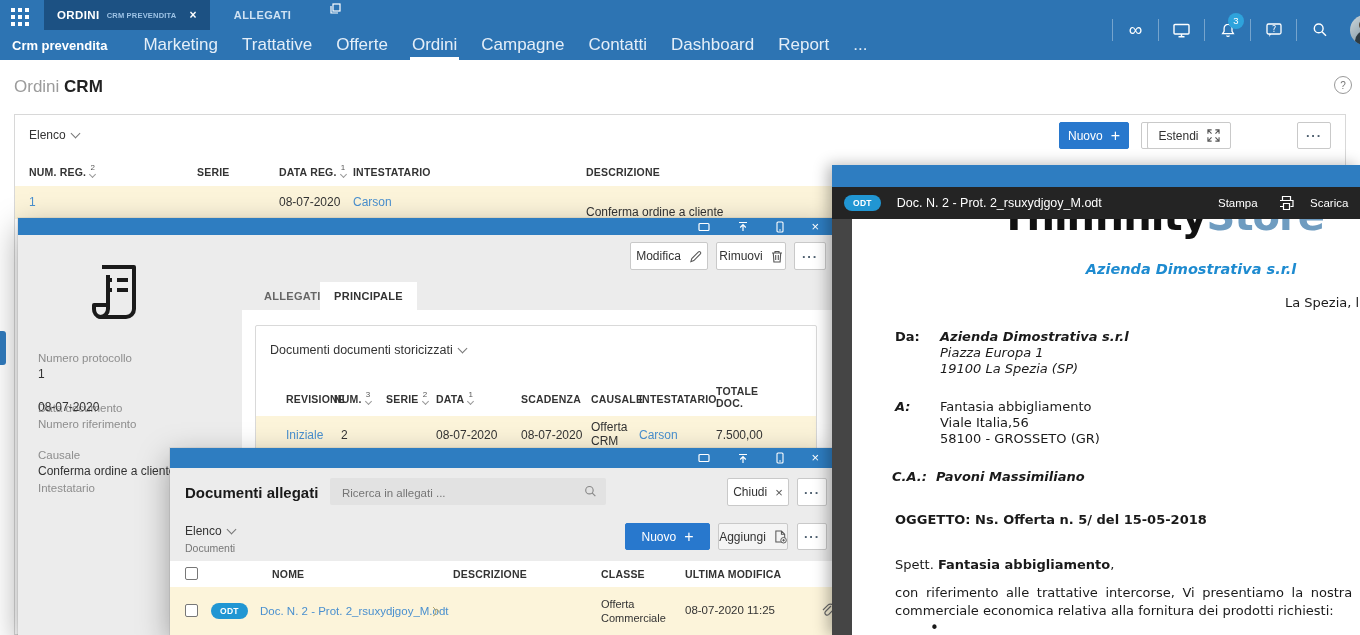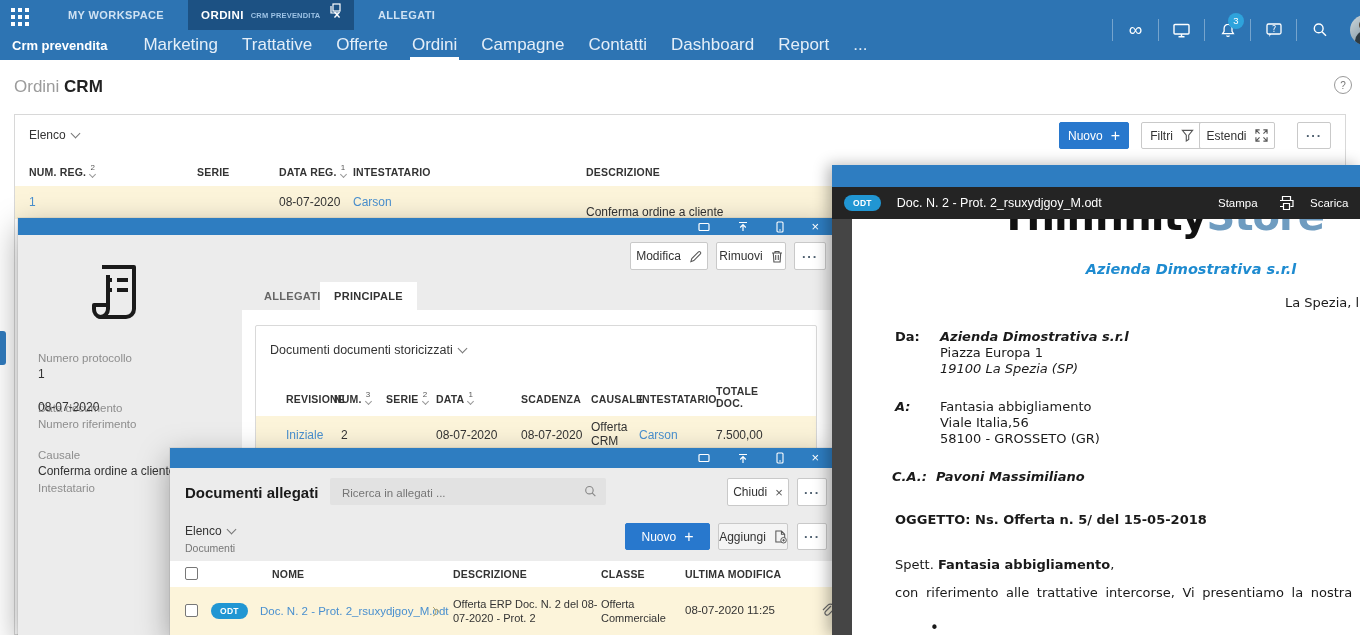--- a/index.html
+++ b/index.html
@@ -72,23 +72,20 @@
   .docline{position:absolute;font-size:13px;white-space:nowrap}
 </style>
 </head>
 <body>
 
 <div id="stage">
 
   <div id="topbar">
     <span class="grid-icon"></span>
     <div class="tabrow" style="left:44px">
-      <div class="wtab">
-        <span>MY WORKSPACE</span>
-      </div>
       <div class="wtab active">
         <span style="font-size:11.5px">ORDINI</span>
         <span class="sub">CRM PREVENDITA</span>
         <span class="x">×</span>
       </div>
       <div class="wtab">
         <span>ALLEGATI</span>
       </div>
     </div>
     <svg class="abs" style="left:330px;top:3px" width="11" height="11" viewBox="0 0 11 11">
@@ -163,21 +160,21 @@
     <div class="btn primary" style="left:1044px;top:7px;width:70px">
       <span>Nuovo</span>
         <span class="plus">+</span>
     </div>
     <div class="btn" style="left:1126px;top:7px;width:62px">
       <span>Filtri</span>
       <svg width="13" height="13" viewBox="0 0 14 14">
           <path d="M1.5 1.5 h11 L8.3 6.6 v4.6 l-2.6 1.6 V6.6 Z" fill="none" stroke="#555" stroke-width="1.2"></path>
         </svg>
     </div>
-    <div class="btn" style="left:1184px;top:7px;width:76px">
+    <div class="btn" style="left:1132px;top:7px;width:84px">
       <span>Estendi</span>
       <svg width="13" height="13" viewBox="0 0 14 14">
           <path d="M5 1 H1 v4 M9 1 h4 v4 M1 9 v4 h4 M13 9 v4 H9 M1.5 1.5 l3.4 3.4 M12.5 1.5 L9.1 4.9 M1.5 12.5 L4.9 9.1 M12.5 12.5 L9.1 9.1" fill="none" stroke="#555" stroke-width="1.2"></path>
         </svg>
     </div>
     <div class="btn" style="left:1282px;top:7px;width:34px">
       <span class="dots">···</span>
     </div>
 
     <div class="abs" style="left:0;top:44px;width:100%;height:27px;border-bottom:1px solid #e3e3e3">
@@ -349,21 +346,20 @@
       <span class="cell" style="left:431px;top:7px">CLASSE</span>
       <span class="cell" style="left:515px;top:7px">ULTIMA MODIFICA</span>
     </div>
     <div class="abs beige" style="left:0;top:139px;width:100%;height:48px">
       <span class="checkbox" style="left:15px;top:17px"></span>
       <span class="pill abs" style="left:41px;top:16px">ODT</span>
       <span class="val link" style="left:90px;top:18px;font-size:11.5px">Doc. N. 2 - Prot. 2_rsuxydjgoy_M.odt</span>
       <svg class="abs" style="left:262px;top:19px" width="9" height="11" viewBox="0 0 9 11">
           <path d="M1 1 Q4 3 4 6 Q4 9 1 10 M4 3 Q7 4 7 6.5" fill="none" stroke="#b9a66a" stroke-width="1"></path>
         </svg>
-      <span class="val" style="left:283px;top:10px;font-size:11px;line-height:14px"><span>Offerta ERP Doc. N. 2 del 08-</span><br><span>07-2020 - Prot. 2</span></span>
       <span class="val" style="left:431px;top:10px;font-size:11px;line-height:14px"><span>Offerta</span><br><span>Commerciale</span></span>
       <span class="val" style="left:515px;top:17px;font-size:11.5px">08-07-2020 11:25</span>
       <svg class="abs" style="left:650px;top:15px" width="14" height="15" viewBox="0 0 14 15">
           <path d="M11 4 L5.5 9.5 a2.2 2.2 0 0 0 3.1 3.1 L13 8.2 a3.6 3.6 0 0 0 -5.1 -5.1 L3 8" fill="none" stroke="#6b6b6b" stroke-width="1.2"></path>
         </svg>
     </div>
   </div>
 
   <div id="preview" style="z-index:30">
     <div id="pv-blue"></div>
@@ -384,35 +380,36 @@
           <div style="position:absolute;top:-26px;left:0;width:100%;text-align:center;font-size:40px;font-weight:bold;letter-spacing:-1px;white-space:nowrap">
             <span style="color:#111">Thinfinity</span><span style="color:#6f9cc0">Store</span>
           </div>
         </div>
         <div class="abs" style="left:139px;top:42px;width:400px;text-align:center;font-size:14.5px;font-weight:bold;
              font-style:italic;color:#1e8bd0;white-space:nowrap">Azienda Dimostrativa s.r.l</div>
         <span class="docline" style="left:433px;top:76px">La Spezia, li 15</span>
 
         <span class="docline" style="left:43px;top:110px;font-weight:bold">Da:</span>
         <span class="docline" style="left:88px;top:110px;font-weight:bold;font-style:italic">Azienda Dimostrativa s.r.l</span>
-        <span class="docline" style="left:88px;top:126px;">Piazza Europa 1</span>
+        <span class="docline" style="left:88px;top:126px;font-style:italic">Piazza Europa 1</span>
         <span class="docline" style="left:88px;top:142px;font-style:italic">19100 La Spezia (SP)</span>
 
         <span class="docline" style="left:43px;top:180px;font-weight:bold;font-style:italic">A:</span>
         <span class="docline" style="left:88px;top:180px">Fantasia abbigliamento</span>
         <span class="docline" style="left:88px;top:196px">Viale Italia,56</span>
         <span class="docline" style="left:88px;top:212px">58100 - GROSSETO (GR)</span>
 
         <span class="docline" style="left:40px;top:250px;font-weight:bold;font-style:italic">
           <span>C.A.:</span>&nbsp; <span>Pavoni Massimiliano</span></span>
 
         <span class="docline" style="left:43px;top:293px;font-weight:bold">OGGETTO: Ns. Offerta n. 5/ del 15-05-2018</span>
 
         <span class="docline" style="left:43px;top:338px"><span>Spett. </span><span style="font-weight:bold">Fantasia abbigliamento</span><span>,</span></span>
 
         <span class="docline" style="left:43px;top:366px;word-spacing:3.5px">con riferimento alle trattative intercorse, Vi presentiamo la nostra migliore</span>
+        <span class="docline" style="left:43px;top:384px">commerciale economica relativa alla fornitura dei prodotti richiesti:</span>
         <span class="docline" style="left:78px;top:400px;font-size:15px">•</span>
       </div>
 
     </div>
   </div>
 
 </div>
 
 </body></html>

